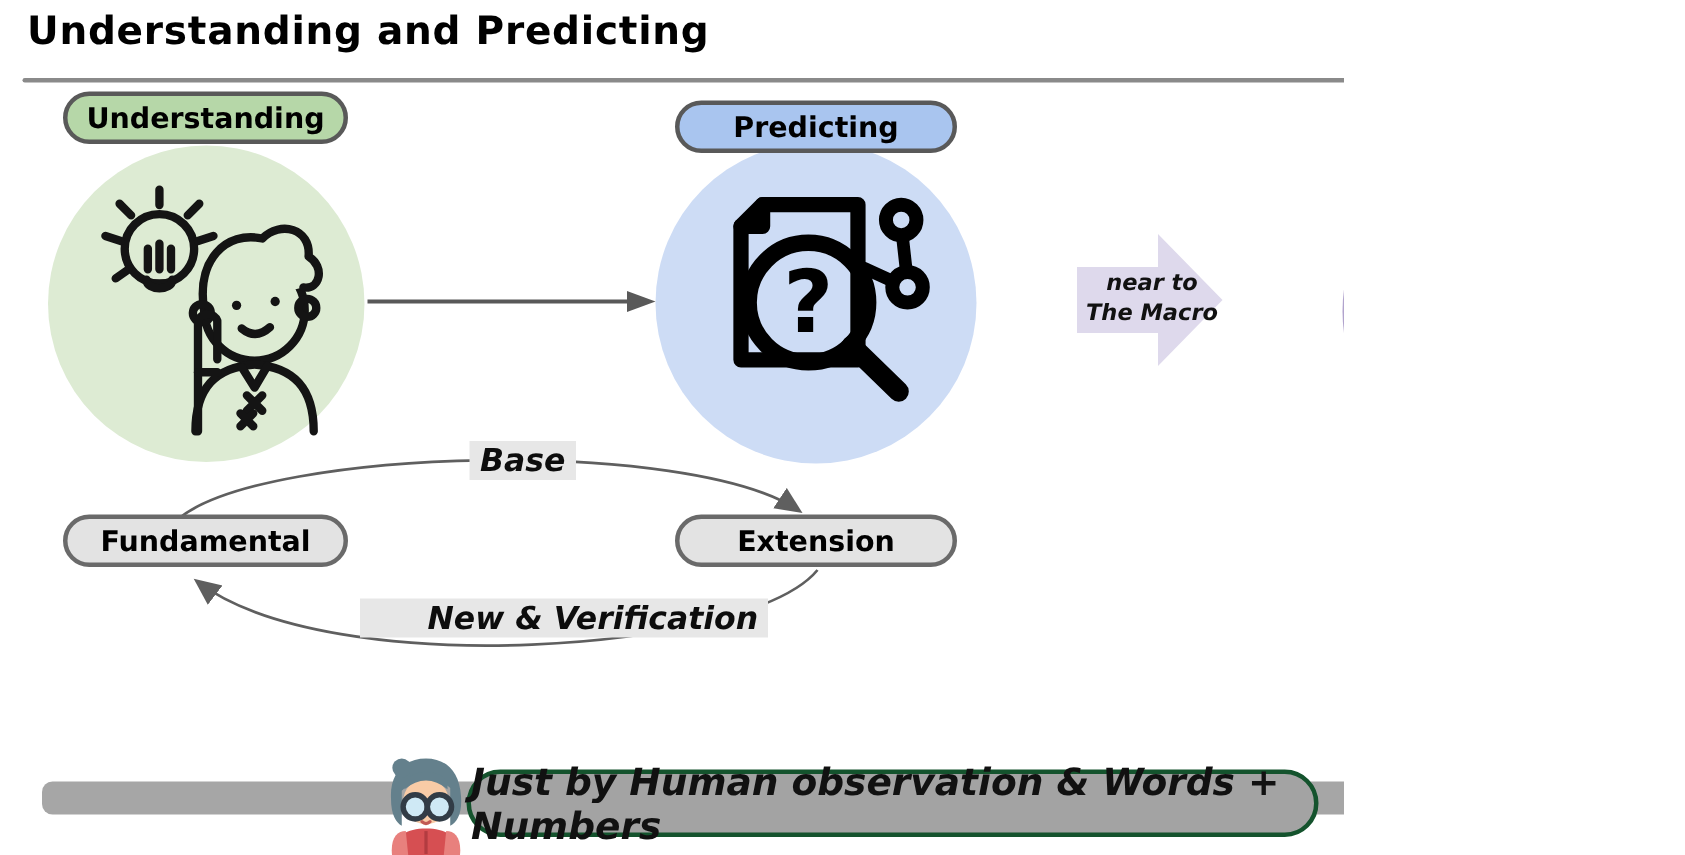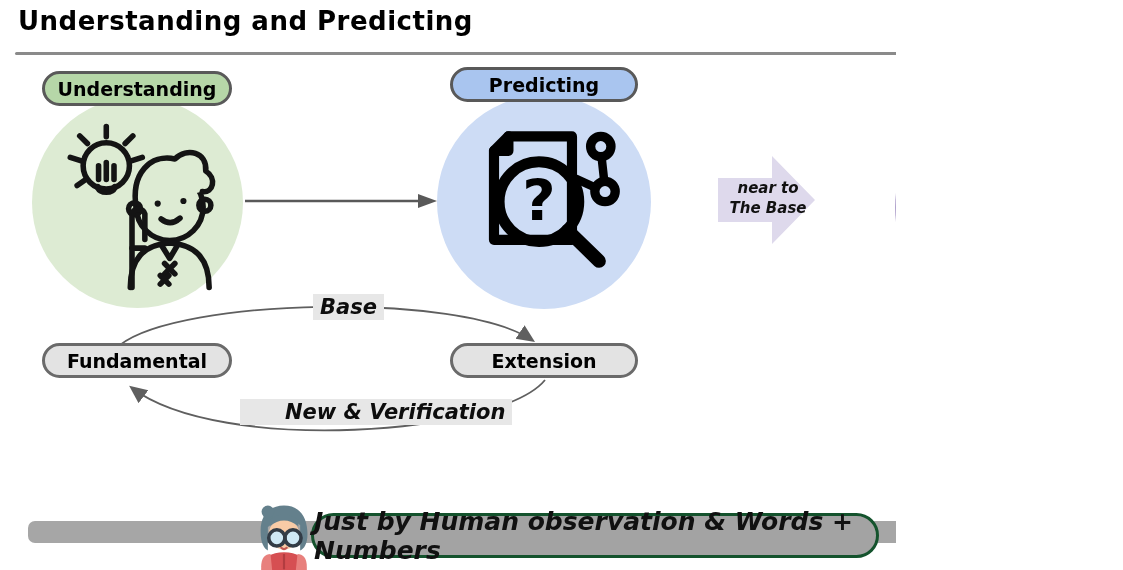--- a/index.html
+++ b/index.html
@@ -12,21 +12,21 @@
   .contact{position:absolute;left:872px;top:4px;width:246px;height:44px;border:2.5px solid #ff0000;
            border-radius:10px;box-sizing:border-box;display:flex;align-items:center;background:#fff;}
   .thumb{width:44px;height:32px;margin-left:5px;border-radius:2px;
          background:linear-gradient(130deg,#23233f 0%,#6e2a1e 22%,#c8581f 38%,#1b1b35 55%,#93321f 72%,#30304f 88%,#101020 100%);}
   .contact-txt{flex:1;text-align:right;padding-right:7px;font-size:12.5px;font-weight:bold;font-style:italic;
                color:#2020cf;line-height:1.35;}
 
   
   .pill{position:absolute;height:35px;box-sizing:border-box;border:3px solid #595959;border-radius:18px;
         display:flex;align-items:center;justify-content:center;font-size:19px;font-weight:bold;color:#000;z-index:5;}
-  .pill.green{left:42px;top:71px;width:190px;background:#b6d7a8;}
+  .pill.green{left:42px;top:61px;width:190px;background:#b6d7a8;}
   .pill.blue1{left:450px;top:67px;width:188px;background:#a9c5ef;}
   .pill.blue2{left:905px;top:67px;width:188px;background:#a9c5ef;}
   .pill.gray1{left:42px;top:343px;width:190px;background:#e3e3e3;border-color:#6a6a6a;z-index:6;}
   .pill.gray2{left:450px;top:343px;width:188px;background:#e3e3e3;border-color:#6a6a6a;z-index:6;}
 
   
   .circle{position:absolute;border-radius:50%;z-index:1;display:flex;align-items:center;justify-content:center;}
   .c-green{left:32px;top:97px;width:211px;height:211px;background:#ddebd3;}
   .c-blue{left:437px;top:95px;width:214px;height:214px;background:#cddcf5;}
   .c-purple{left:895px;top:103px;width:209px;height:209px;background:#b1a3cd;}
@@ -177,21 +177,21 @@
   <svg class="flow-arrow" width="202" height="22">
     <line x1="5" y1="11" x2="180" y2="11" stroke="#595959" stroke-width="2.6"></line>
     <polygon points="178,4 197,11 178,18" fill="#595959"></polygon>
   </svg>
 
   <svg class="near-arrow" width="120" height="96">
     <polygon points="16,26 70,26 70,4 113,48 70,92 70,70 16,70" fill="#ded9ec"></polygon>
   </svg>
   <div class="near-text">
     <div>near to</div>
-    <div>The Base</div>
+    <div>The Macro</div>
   </div>
 
   <svg class="cycle-svg" width="640" height="180">
     <defs>
       <marker id="arw" orient="auto" markerWidth="11" markerHeight="10" refX="8" refY="4.5">
         <path d="M0,0 L10,4.5 L0,9 z" fill="#5f5f5f"></path>
       </marker>
     </defs>
     <path d="M 90,55 C 150,8 430,2 502,50" fill="none" stroke="#5f5f5f" stroke-width="1.8" marker-end="url(#arw)"></path>
     <path d="M 515,90 C 470,145 190,165 102,98" fill="none" stroke="#5f5f5f" stroke-width="1.8" marker-end="url(#arw)"></path>

